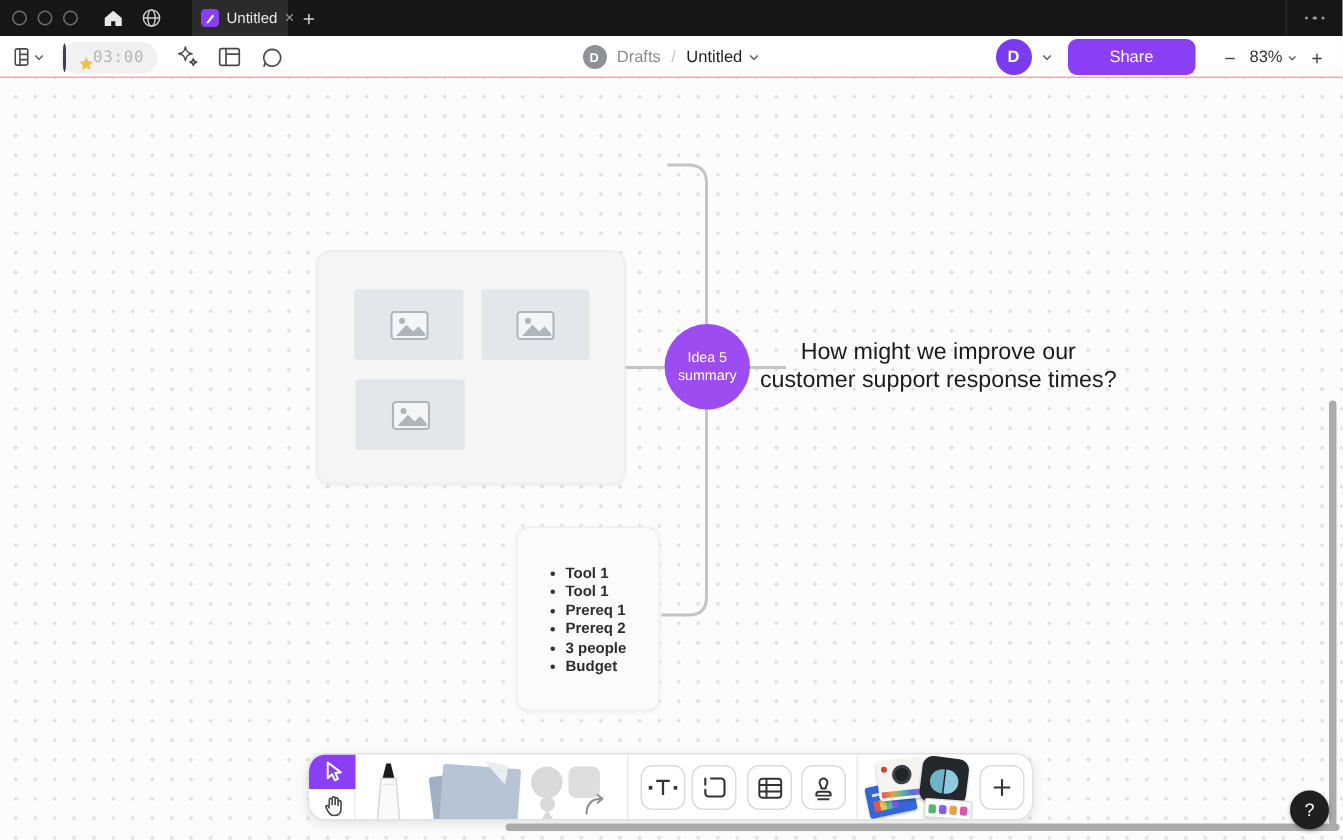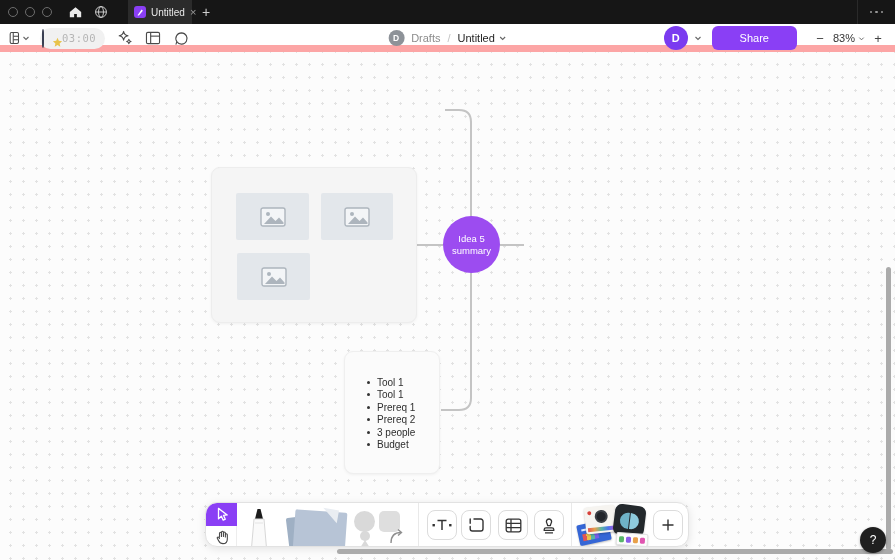--- a/index.html
+++ b/index.html
@@ -20,21 +20,21 @@
   .tab-label { color:#e9e9e9; font-size:10px; }
   .tab-close { color:#9a9a9a; font-size:11px; line-height:1; cursor:default; }
   .newtab { color:#cfcfcf; font-size:14px; width:28px; display:flex;
     align-items:center; justify-content:center; }
   .more-wrap { margin-left:auto; border-left:1px solid #2a2a2a; width:38px;
     display:flex; align-items:center; justify-content:center; gap:3px; }
   .more-wrap i { width:2.5px; height:2.5px; background:#9a9a9a; border-radius:50%; display:block; }
 
   
   .toolbar { position:absolute; left:0; top:24px; width:895px; height:28px;
-    background:#ffffff; border-bottom:7px solid #fca5a5; }
+    background:#ffffff; border-bottom:1px solid #fca5a5; }
   .tb-left { position:absolute; left:6px; top:0; height:28px; display:flex;
     align-items:center; gap:4px; }
   .icon-btn { height:24px; min-width:24px; border-radius:5px; display:flex;
     align-items:center; justify-content:center; padding:0 2px; }
   .timer-pill { height:21px; background:#f1f1f1; border-radius:11px; display:flex;
     align-items:center; padding:2px 9px 2px 2px; gap:3px; margin:0 4px; }
   .timer-avatar { position:relative; width:17px; height:17px; }
   .timer-avatar .disc { width:17px; height:17px; border-radius:50%; background:#23283a;
     border:1px solid #3a3f52; }
   .timer-avatar svg { position:absolute; right:-4px; bottom:-1px; }
@@ -83,21 +83,21 @@
     border-radius:50%; background:#9c4cf0; color:#fff; display:flex;
     flex-direction:column; align-items:center; justify-content:center;
     font-size:9.5px; font-weight:500; line-height:12px; text-align:center; }
 
   .question { position:absolute; left:500px; top:174px; width:251px;
     text-align:center; color:#1b1b1b; font-size:15.5px; font-weight:500;
     line-height:18.5px; }
 
   .checklist-card { left:344px; top:299px; width:96px; height:123px;
     background:#fbfbfb; border:1px solid #efefef; }
-  .check-list { position:absolute; left:22px; top:24px; }
+  .check-list { position:absolute; left:22px; top:24px;font-weight:bold; }
   .check-row { display:flex; align-items:center; gap:7px; height:12.5px; }
   .check-dot { width:3px; height:3px; border-radius:50%; background:#333; flex:none; }
   .check-label { font-size:10px; color:#2e2e2e; white-space:nowrap; }
 
   
   .dock { position:absolute; left:205px; top:450px; width:484px; height:45px;
     background:#fff; border:1px solid #e2e2e2; border-radius:12px;
     box-shadow:0 2px 8px rgba(0,0,0,.10); overflow:hidden; }
   .dock-col1 { position:absolute; left:0; top:0; width:31px; height:45px;
     border-right:1px solid #ededed; }
@@ -322,20 +322,24 @@
         <path d="M4 17 L11 9.5 L15.5 14 L19 10.5 L23.5 15.5 V17 Z" fill="#adb5bd"></path>
       </svg>
     </div>
   </div>
 
   <div class="idea-circle">
     <span>Idea 5</span>
     <span>summary</span>
   </div>
 
+  <div class="question">
+    <div>How might we improve our</div>
+    <div>customer support response times?</div>
+  </div>
 
   <div class="card checklist-card">
     <div class="check-list">
       <div class="check-row">
         <span class="check-dot"></span>
         <span class="check-label">Tool 1</span>
       </div>
       <div class="check-row">
         <span class="check-dot"></span>
         <span class="check-label">Tool 1</span>

